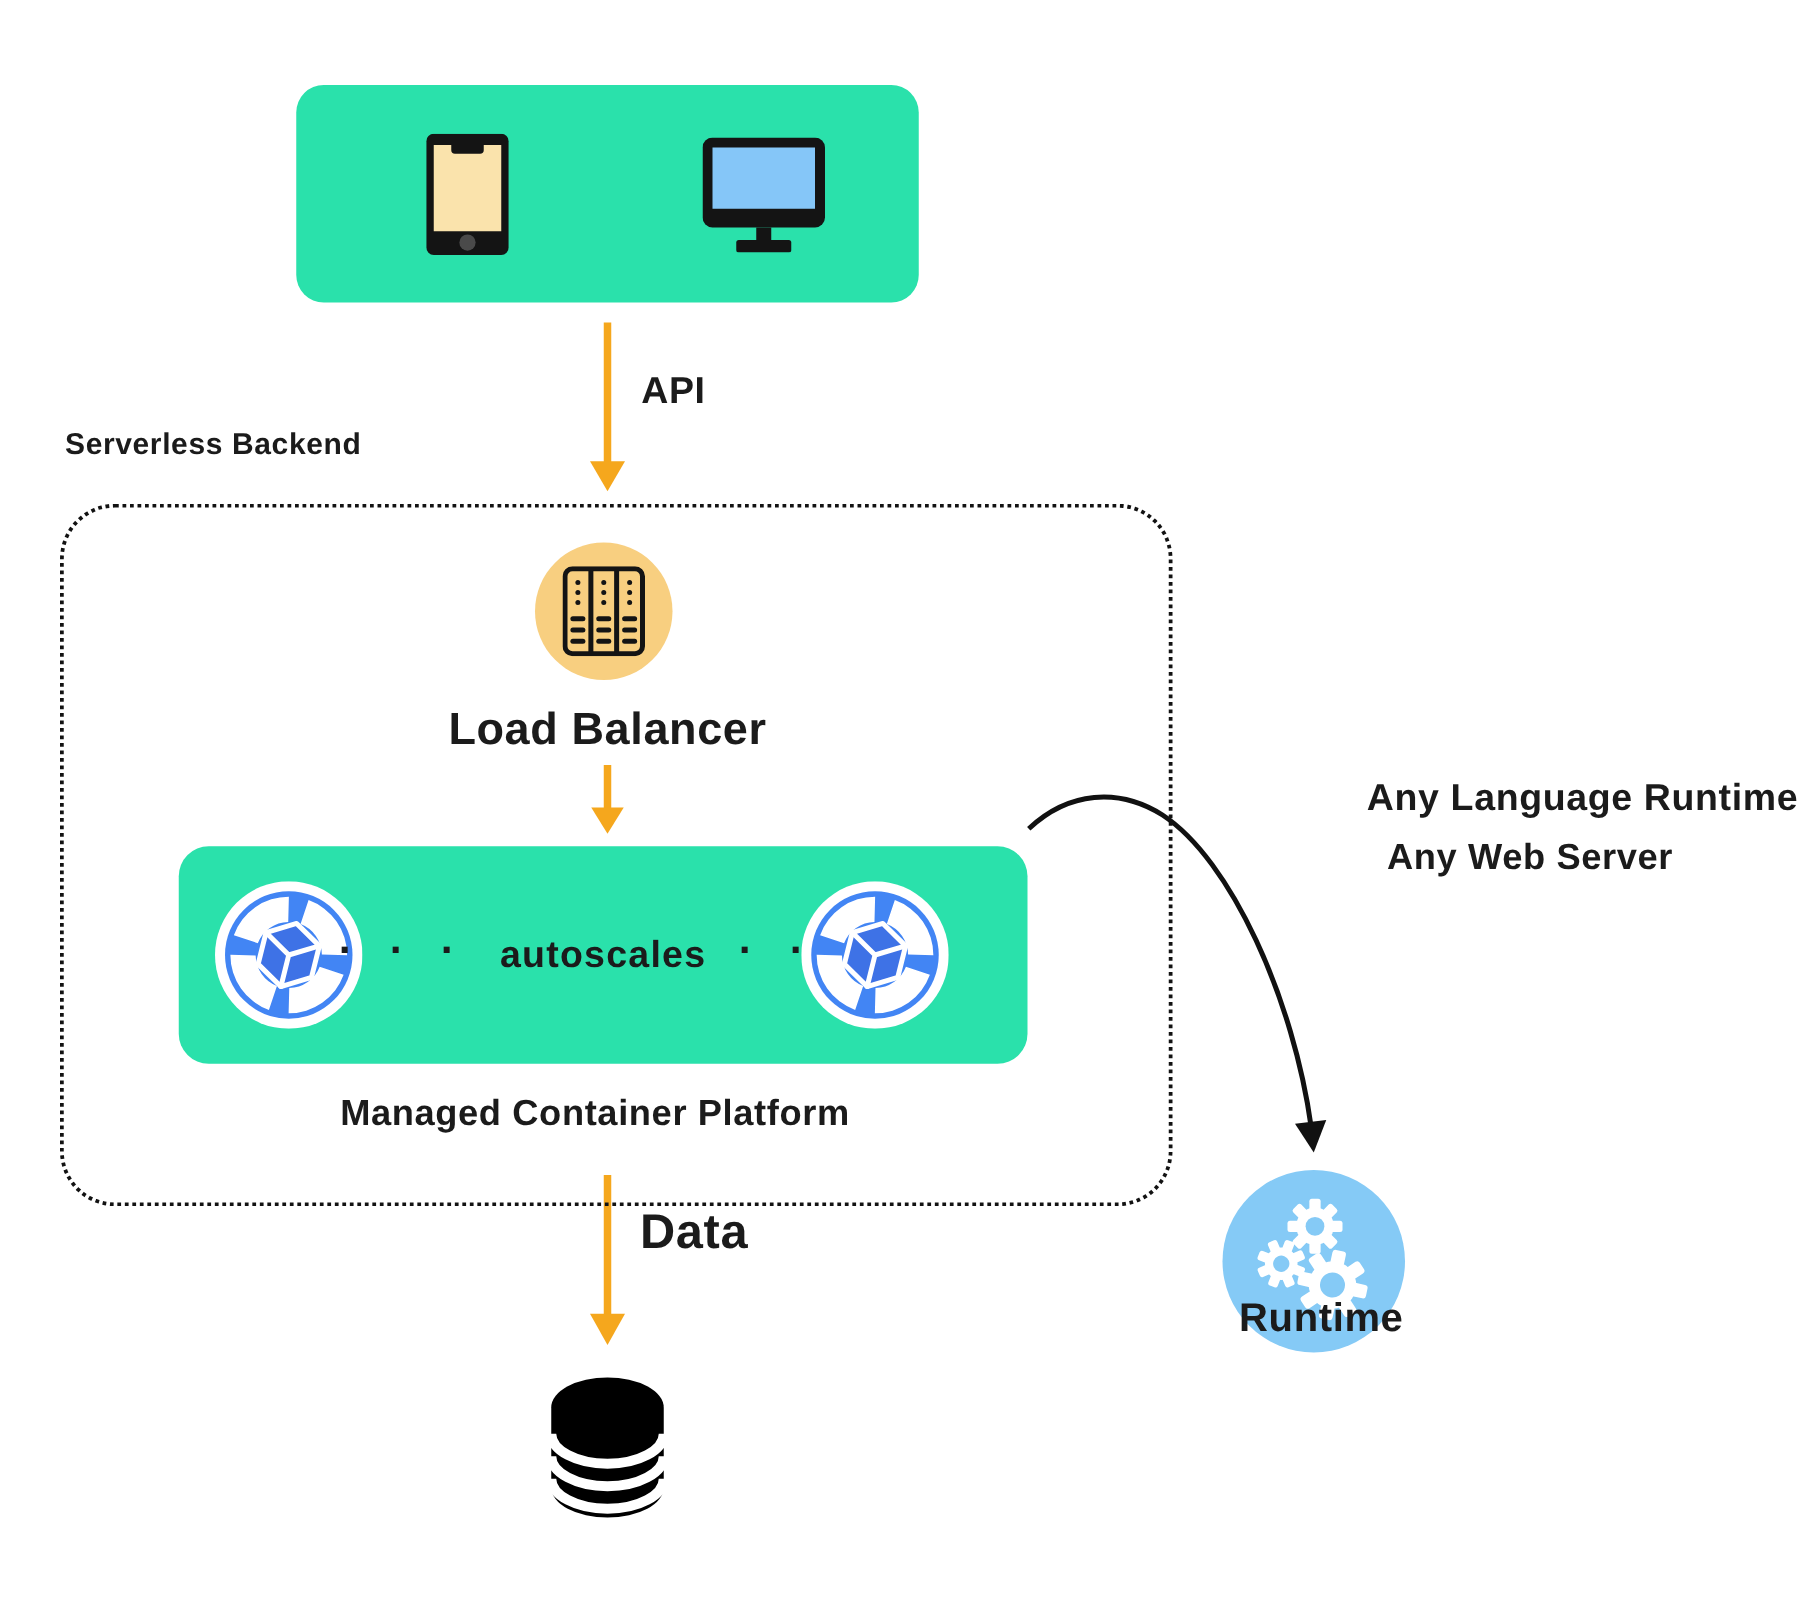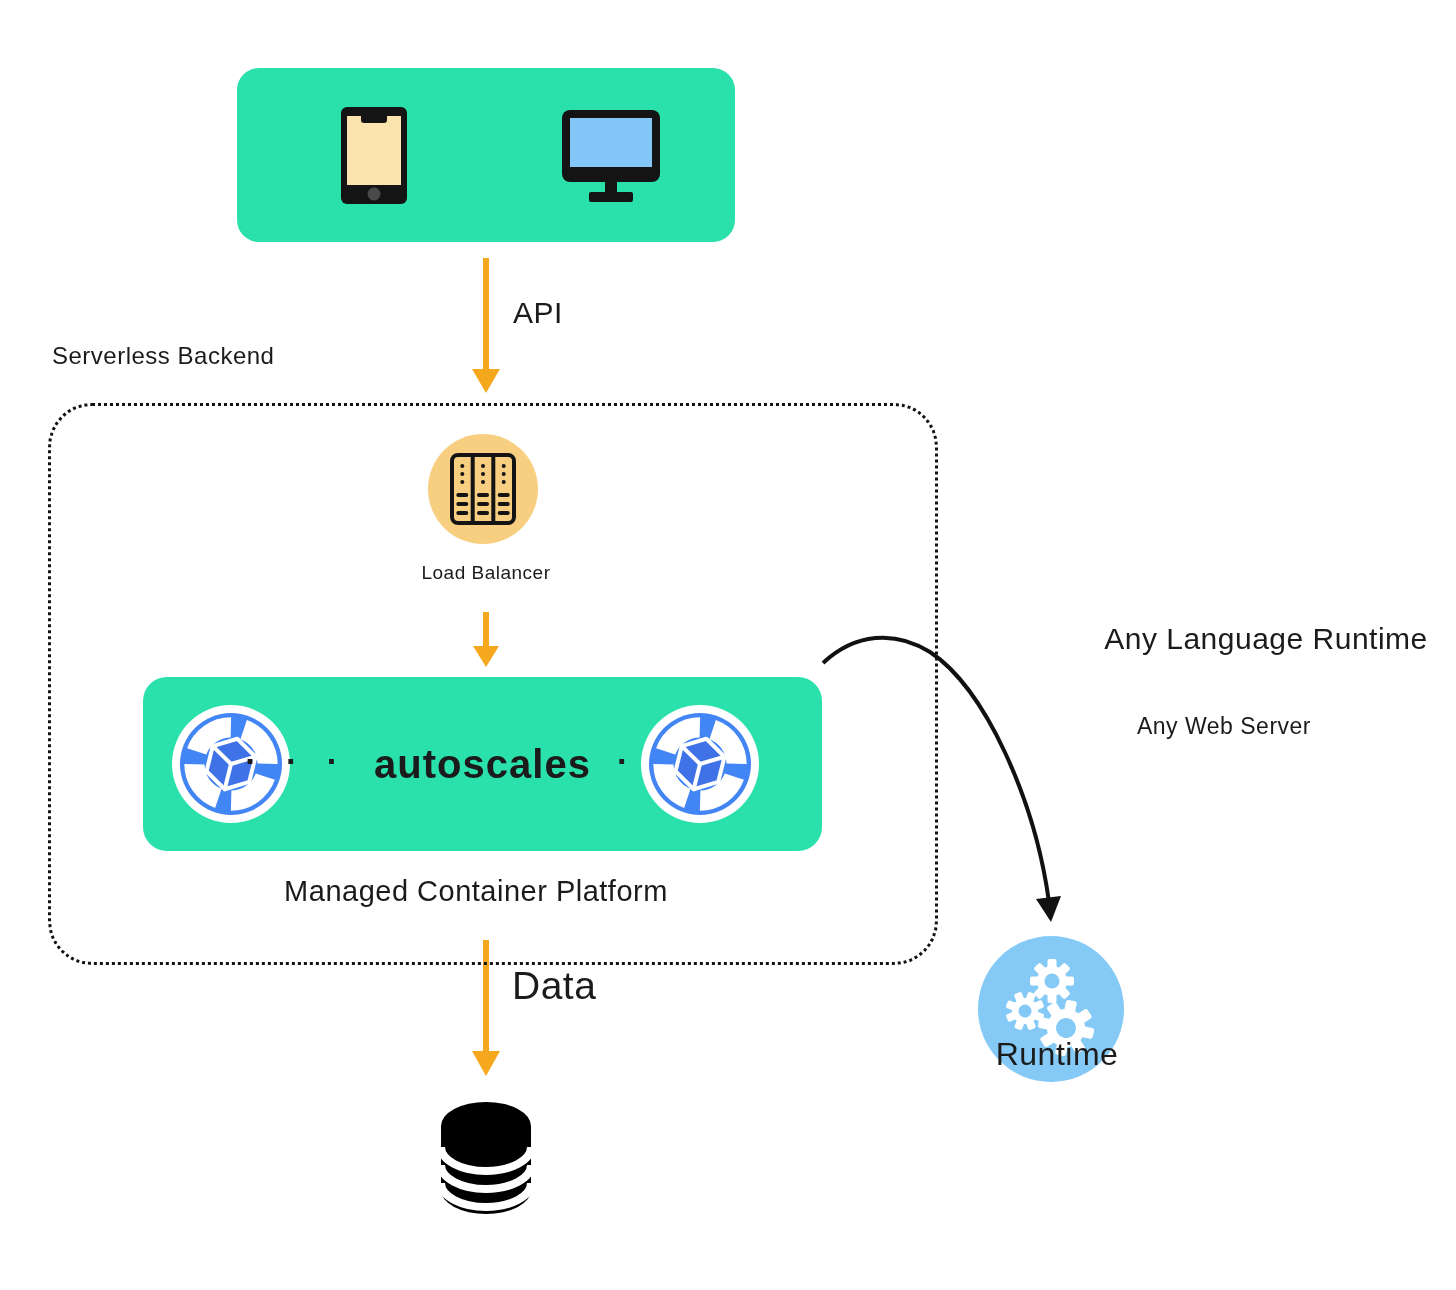--- a/index.html
+++ b/index.html
@@ -1,39 +1,39 @@
 <!DOCTYPE html>
 <html><head>
 <meta charset="utf-8">
 <style>
   html,body{margin:0;padding:0;background:#ffffff;}
   .canvas{
     position:relative;width:1456px;height:1290px;background:#ffffff;
     font-family:"Liberation Sans", sans-serif;color:#1b1b1b;overflow:hidden;
   }
   .abs{position:absolute;}
-  .label{font-weight:400;letter-spacing:0.5px;white-space:nowrap;}
+  .label{font-weight:700;letter-spacing:0.5px;white-space:nowrap;}
   .centered{transform:translateX(-50%);text-align:center;}
 
   
   .clients-box{
     left:237px;top:68px;width:498px;height:174px;border-radius:22px;
     background:#2AE1AB;display:flex;align-items:center;
   }
   .phone-icon{position:absolute;left:104px;top:39px;}
   .monitor-icon{position:absolute;left:325px;top:42px;}
 
   
   .api-label{left:513px;top:296px;font-size:30px;}
   .serverless-label{left:52px;top:342px;font-size:24px;}
-  .lb-label{left:486px;top:562px;font-size:19px;}
+  .lb-label{left:486px;top:562px;font-size:36px;}
   .platform-label{left:476px;top:875px;font-size:29px;}
   .data-label{left:512px;top:964px;font-size:39px;}
   .note-1{left:1234px;top:622px;font-size:30px;margin-left:32px;}
-  .note-2{left:1224px;top:704px;font-size:23px;line-height:45px;text-align:center;}
+  .note-2{left:1224px;top:664px;font-size:29px;line-height:45px;text-align:center;}
   .runtime-label{left:1057px;top:1036px;font-size:32px;}
 
   
   .dotted-box{
     left:48px;top:403px;width:884px;height:556px;
     border:3px dotted #121212;border-radius:44px;background:transparent;
   }
 
   
   .lb-circle{
@@ -45,21 +45,21 @@
   .platform-box{
     left:143px;top:677px;width:679px;height:174px;border-radius:24px;
     background:#2AE1AB;
   }
   .knative-1{position:absolute;left:29px;top:28px;}
   .knative-2{position:absolute;left:498px;top:28px;}
   .autoscale-row{
     position:absolute;left:50%;top:50%;transform:translate(-50%,-50%);
     display:flex;align-items:center;gap:26px;white-space:nowrap;
   }
-  .autoscale-word{font-size:40px;font-weight:bold;letter-spacing:1px;}
+  .autoscale-word{font-size:30px;font-weight:bold;letter-spacing:1px;}
   .autoscale-dots{font-size:34px;font-weight:bold;letter-spacing:10px;padding-bottom:6px;}
 
   
   .db-icon{left:436px;top:1100px;}
 
   
   .runtime-circle{
     left:978px;top:936px;width:146px;height:146px;border-radius:50%;
     background:#85CAF6;
   }

